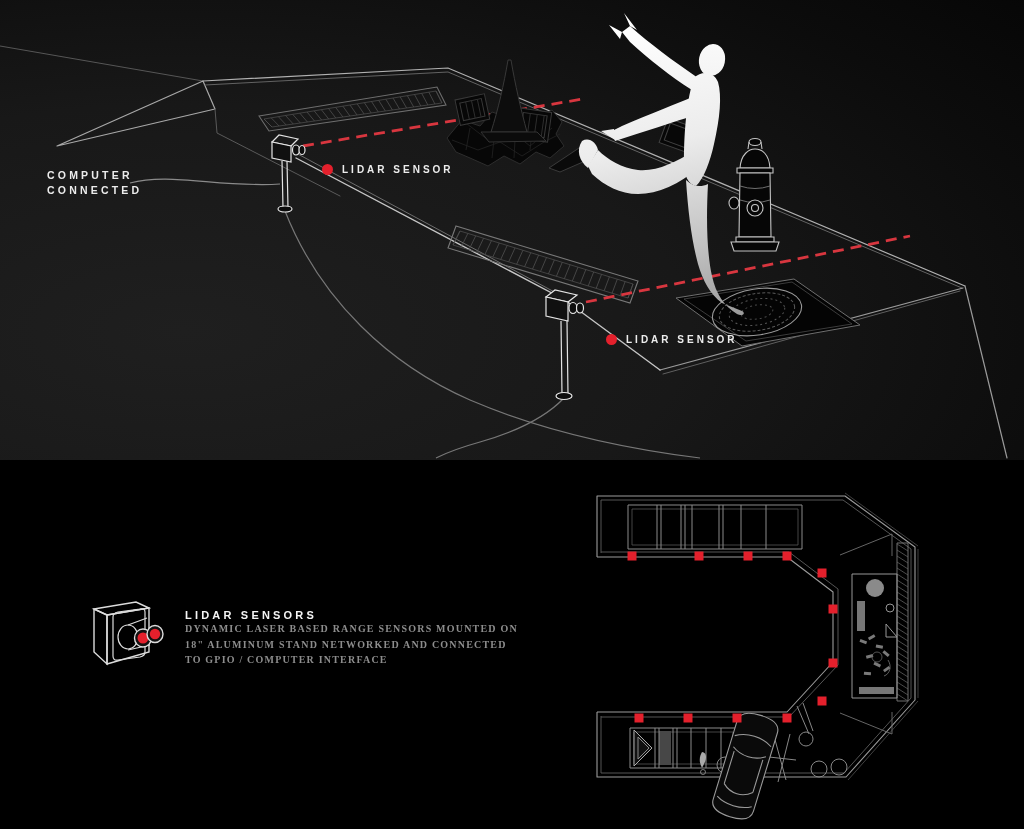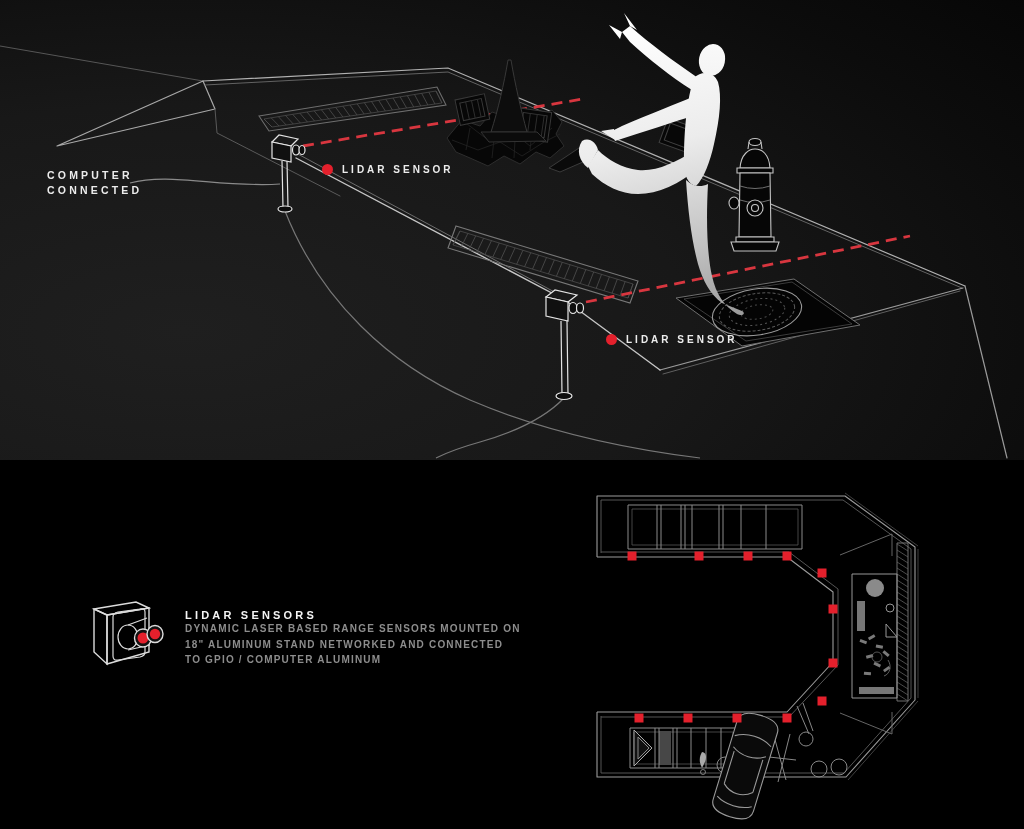--- a/index.html
+++ b/index.html
@@ -9,21 +9,21 @@
           background:radial-gradient(130% 130% at 18% 72%, #1f1f1f 0%, #181818 38%, #0c0c0c 68%, #010101 100%);}
   svg.art{position:absolute;left:0;top:0;width:1024px;height:829px;display:block;}
   .lbl{position:absolute;color:#ececec;font-weight:bold;font-size:10.5px;
        letter-spacing:3.2px;line-height:15px;white-space:nowrap;}
   .sensor-label{position:absolute;display:flex;align-items:center;gap:9px;margin-left:24px;}
   .sensor-label .txt{color:#ececec;font-weight:bold;font-size:10px;letter-spacing:3px;white-space:nowrap;}
   .dot{width:11px;height:11px;border-radius:50%;background:#e4202c;flex:0 0 auto;}
   .legend-title{position:absolute;left:185px;top:597px;color:#f4f4f4;font-weight:bold;
                 font-size:11px;letter-spacing:3.2px;white-space:nowrap;margin-top:12px;}
   .legend-desc{position:absolute;left:185px;top:621px;color:#8d8d8d;font-weight:bold;
-               font-size:10px;letter-spacing:1.2px;line-height:15.5px;white-space:nowrap;}
+               font-size:10px;letter-spacing:1.2px;line-height:15.5px;white-space:nowrap;font-family:Liberation Serif, serif;}
 </style>
 </head>
 <body>
 
 <div class="stage">
   <div class="top-bg"></div>
 
   <svg class="art" viewBox="0 0 1024 829">
     <defs>
       <linearGradient id="personGrad" x1="650" y1="20" x2="720" y2="320" gradientUnits="userSpaceOnUse">
@@ -341,15 +341,15 @@
 
   <div class="sensor-label" style="left:582px;top:334px;">
     <span class="dot"></span>
     <span class="txt">LIDAR SENSOR</span>
   </div>
 
   <div class="legend-title">LIDAR SENSORS</div>
   <div class="legend-desc">
     <div>DYNAMIC LASER BASED RANGE SENSORS MOUNTED ON</div>
     <div>18" ALUMINUM STAND NETWORKED AND CONNECTED</div>
-    <div>TO GPIO / COMPUTER ALUMINUM</div>
+    <div>TO GPIO / COMPUTER INTERFACE</div>
   </div>
 </div>
 
 </body></html>

